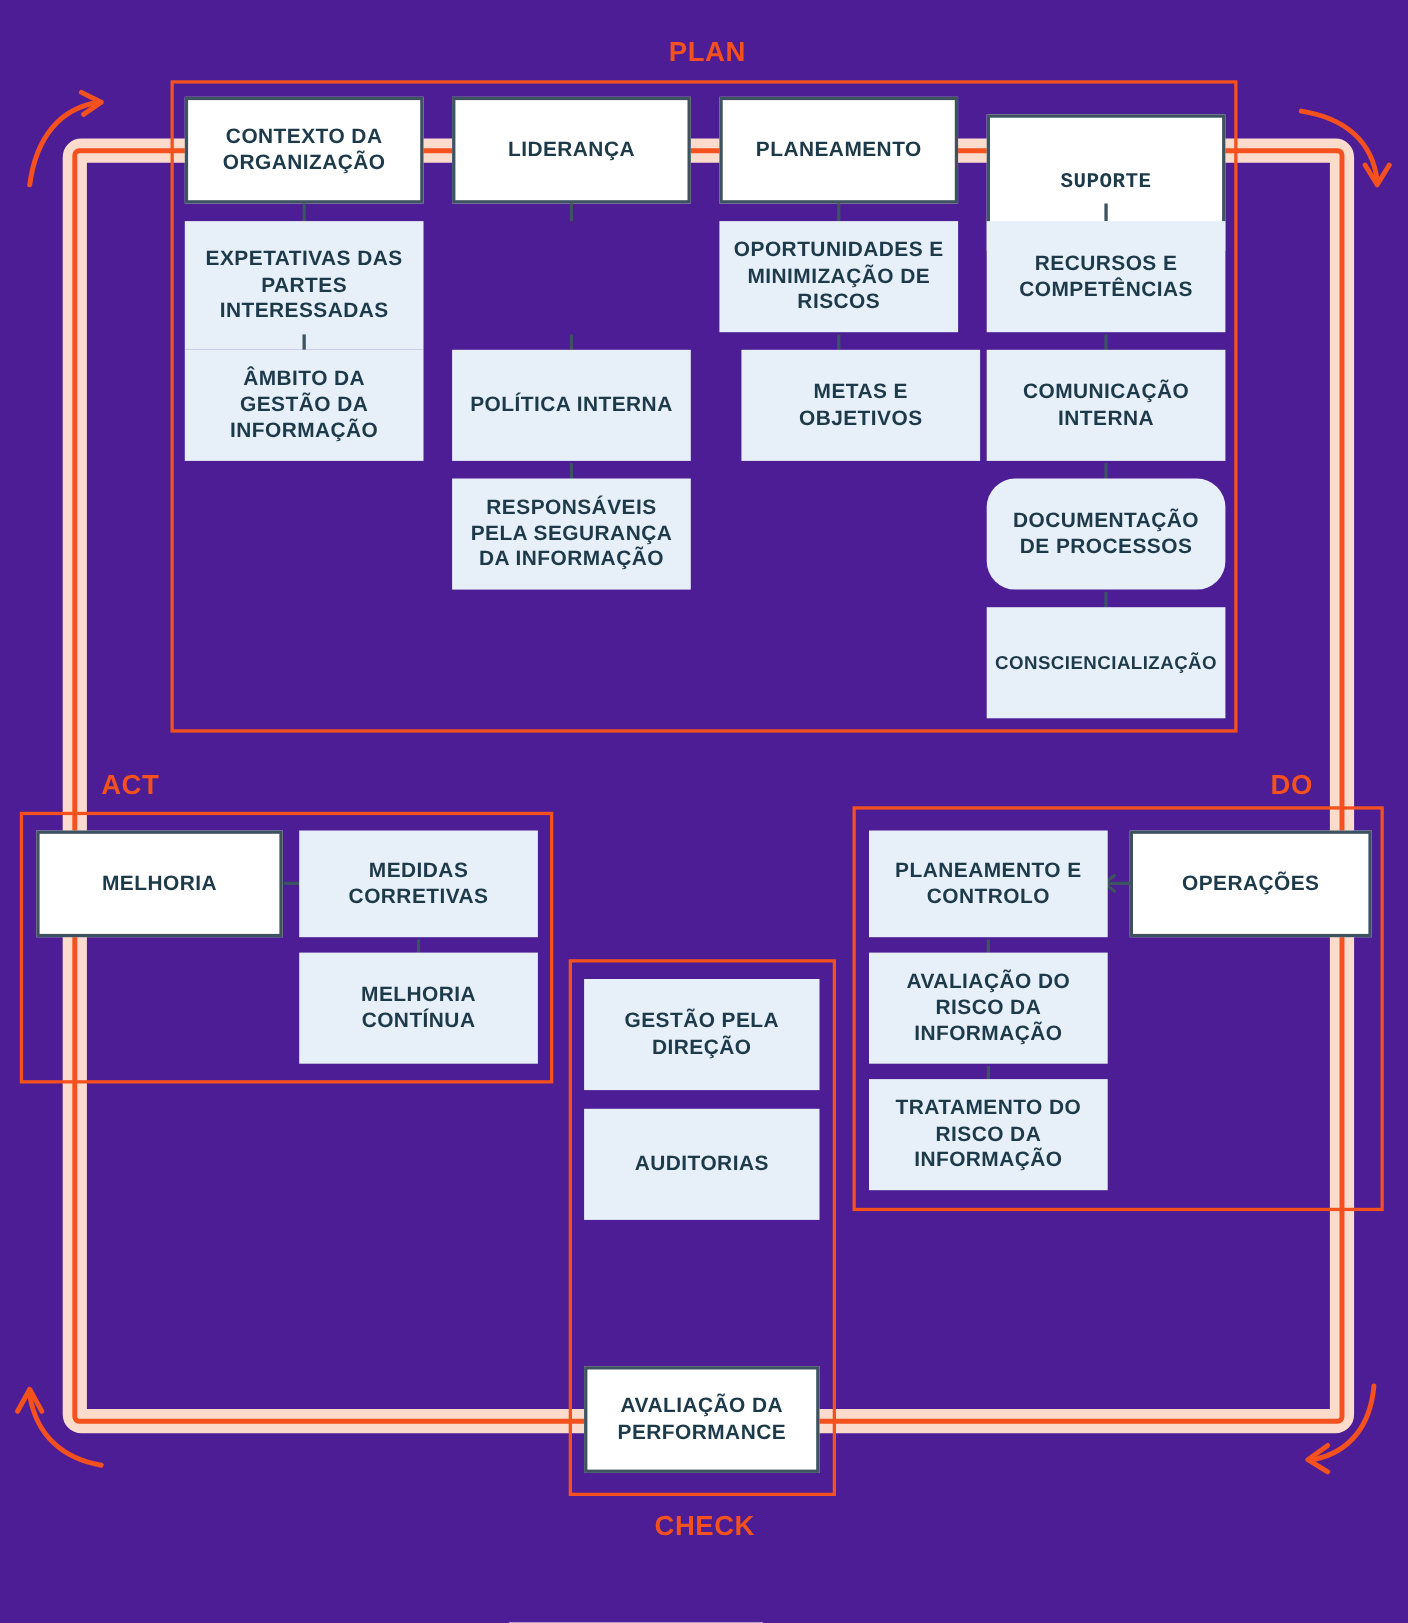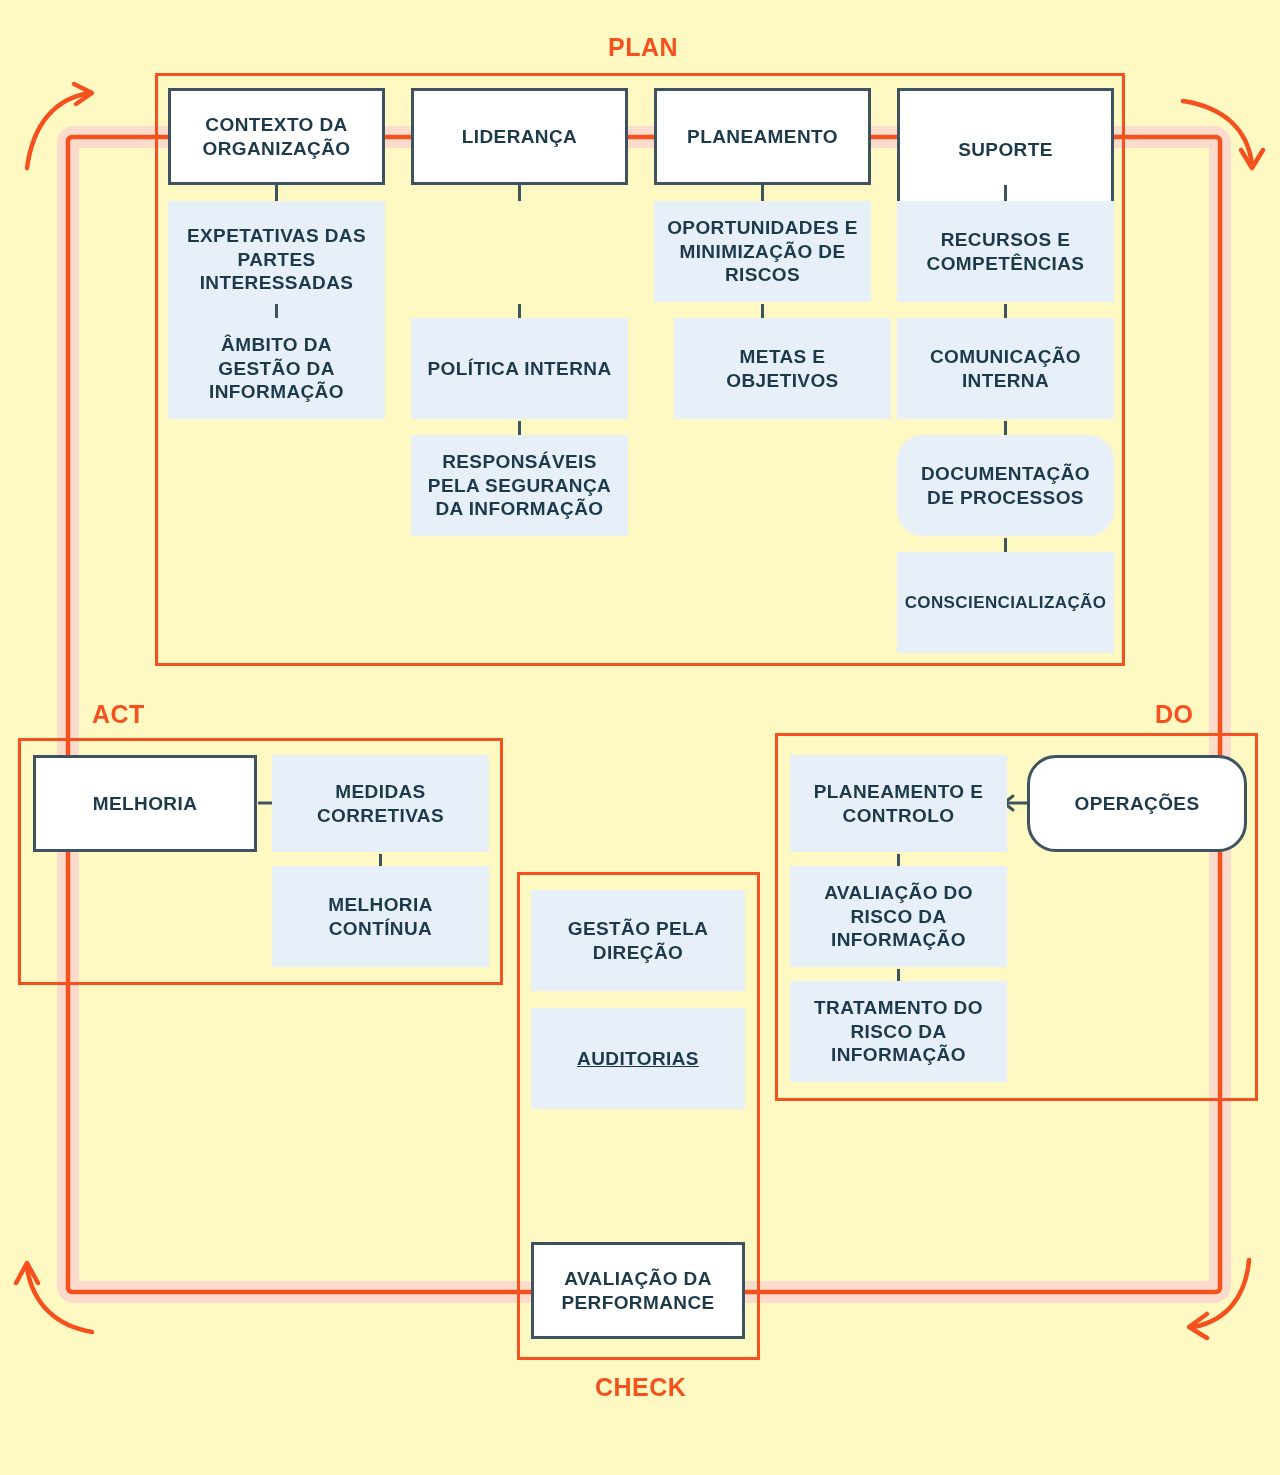--- a/index.html
+++ b/index.html
@@ -1,17 +1,17 @@
 <!DOCTYPE html>
 <html><head>
 <meta charset="utf-8">
 <style>
   html,body{margin:0;padding:0;background:#ffffff;}
   body{font-family:"Liberation Sans","DejaVu Sans",sans-serif;}
-  #stage{position:relative;width:1280px;height:1475px;overflow:hidden;background:#fef9c3;}
+  #stage{position:relative;width:1280px;height:1475px;overflow:hidden;background:#4c1d95;}
 
   
   .loop-svg{position:absolute;left:0;top:0;width:1280px;height:1475px;pointer-events:none;}
 
   
   .quad{position:absolute;border:3px solid #f4511e;box-sizing:border-box;background:transparent;}
   .quad-label{position:absolute;color:#f4511e;font-weight:bold;font-size:25px;letter-spacing:.5px;}
 
   
   .mainbox{position:absolute;box-sizing:border-box;border:3px solid #3d535f;background:#ffffff;
@@ -71,21 +71,21 @@
   <div class="subbox" style="left:411px;top:318px;width:217px;height:101px;padding:0 8px;">POLÍTICA INTERNA</div>
   <div class="connector" style="left:518px;top:421px;height:14px;"></div>
   <div class="subbox" style="left:411px;top:435px;width:217px;height:101px;padding:0 8px;">RESPONSÁVEIS PELA SEGURANÇA DA INFORMAÇÃO</div>
 
   <div class="mainbox" style="left:654px;top:88px;width:217px;height:97px;padding:0 10px;">PLANEAMENTO</div>
   <div class="connector" style="left:761px;top:185px;height:16px;"></div>
   <div class="subbox" style="left:654px;top:201px;width:217px;height:101px;padding:0 8px;">OPORTUNIDADES E MINIMIZAÇÃO DE RISCOS</div>
   <div class="connector" style="left:761px;top:304px;height:14px;"></div>
   <div class="subbox" style="left:654px;top:318px;width:217px;height:101px;padding:0 8px;margin-left:20px;">METAS E OBJETIVOS</div>
 
-  <div class="mainbox" style="left:897px;top:88px;width:217px;height:124px;padding:0 10px;">SUPORTE</div>
+  <div class="mainbox" style="left:897px;top:104px;width:217px;height:124px;padding:0 10px;font-family:Liberation Mono, monospace;">SUPORTE</div>
   <div class="connector" style="left:1004px;top:185px;height:16px;"></div>
   <div class="subbox" style="left:897px;top:201px;width:217px;height:101px;padding:0 8px;">RECURSOS E COMPETÊNCIAS</div>
   <div class="connector" style="left:1004px;top:304px;height:14px;"></div>
   <div class="subbox" style="left:897px;top:318px;width:217px;height:101px;padding:0 8px;">COMUNICAÇÃO INTERNA</div>
   <div class="connector" style="left:1004px;top:421px;height:14px;"></div>
   <div class="subbox" style="left:897px;top:435px;width:217px;height:101px;padding:0 8px;border-radius:26px;">DOCUMENTAÇÃO DE PROCESSOS</div>
   <div class="connector" style="left:1004px;top:538px;height:14px;"></div>
   <div class="subbox sm" style="left:897px;top:552px;width:217px;height:101px;padding:0 14px;">CONSCIENCIALIZAÇÃO</div>
 
   <div class="quad" style="left:18px;top:738px;width:485px;height:247px;"></div>
@@ -96,31 +96,31 @@
     <path d="M0,12 L24,12" stroke="#3d535f" stroke-width="3" fill="none"></path>
     <path d="M17,5 L26,12 L17,19" stroke="#3d535f" stroke-width="3" fill="none" stroke-linecap="round" stroke-linejoin="round"></path>
   </svg>
   <div class="subbox" style="left:272px;top:755px;width:217px;height:97px;padding:0 8px;">MEDIDAS CORRETIVAS</div>
   <div class="connector" style="left:379px;top:854px;height:12px;"></div>
   <div class="subbox" style="left:272px;top:866px;width:217px;height:101px;padding:0 8px;">MELHORIA CONTÍNUA</div>
 
   <div class="quad" style="left:775px;top:733px;width:483px;height:368px;"></div>
   <div class="quad-label" style="left:1155px;top:700px;">DO</div>
 
-  <div class="mainbox" style="left:1027px;top:755px;width:220px;height:97px;padding:0 10px;border-radius:29px;">OPERAÇÕES</div>
+  <div class="mainbox" style="left:1027px;top:755px;width:220px;height:97px;padding:0 10px;">OPERAÇÕES</div>
   <svg class="arrow-h" style="left:1000px;top:791px;width:30px;height:24px;" viewBox="0 0 30 24">
     <path d="M30,12 L6,12" stroke="#3d535f" stroke-width="3" fill="none"></path>
     <path d="M13,5 L4,12 L13,19" stroke="#3d535f" stroke-width="3" fill="none" stroke-linecap="round" stroke-linejoin="round"></path>
   </svg>
   <div class="subbox" style="left:790px;top:755px;width:217px;height:97px;padding:0 8px;">PLANEAMENTO E CONTROLO</div>
   <div class="connector" style="left:897px;top:854px;height:12px;"></div>
   <div class="subbox" style="left:790px;top:866px;width:217px;height:101px;padding:0 8px;">AVALIAÇÃO DO RISCO DA INFORMAÇÃO</div>
   <div class="connector" style="left:897px;top:969px;height:12px;"></div>
   <div class="subbox" style="left:790px;top:981px;width:217px;height:101px;padding:0 8px;">TRATAMENTO DO RISCO DA INFORMAÇÃO</div>
 
   <div class="quad" style="left:517px;top:872px;width:243px;height:488px;"></div>
   <div class="quad-label" style="left:595px;top:1373px;">CHECK</div>
 
   <div class="subbox" style="left:531px;top:890px;width:214px;height:101px;padding:0 8px;">GESTÃO PELA DIREÇÃO</div>
-  <div class="subbox" style="left:531px;top:1008px;width:214px;height:101px;padding:0 8px;text-decoration:underline;">AUDITORIAS</div>
+  <div class="subbox" style="left:531px;top:1008px;width:214px;height:101px;padding:0 8px;">AUDITORIAS</div>
   <div class="mainbox" style="left:531px;top:1242px;width:214px;height:97px;padding:0 8px;">AVALIAÇÃO DA PERFORMANCE</div>
 
 </div>
 
 </body></html>

